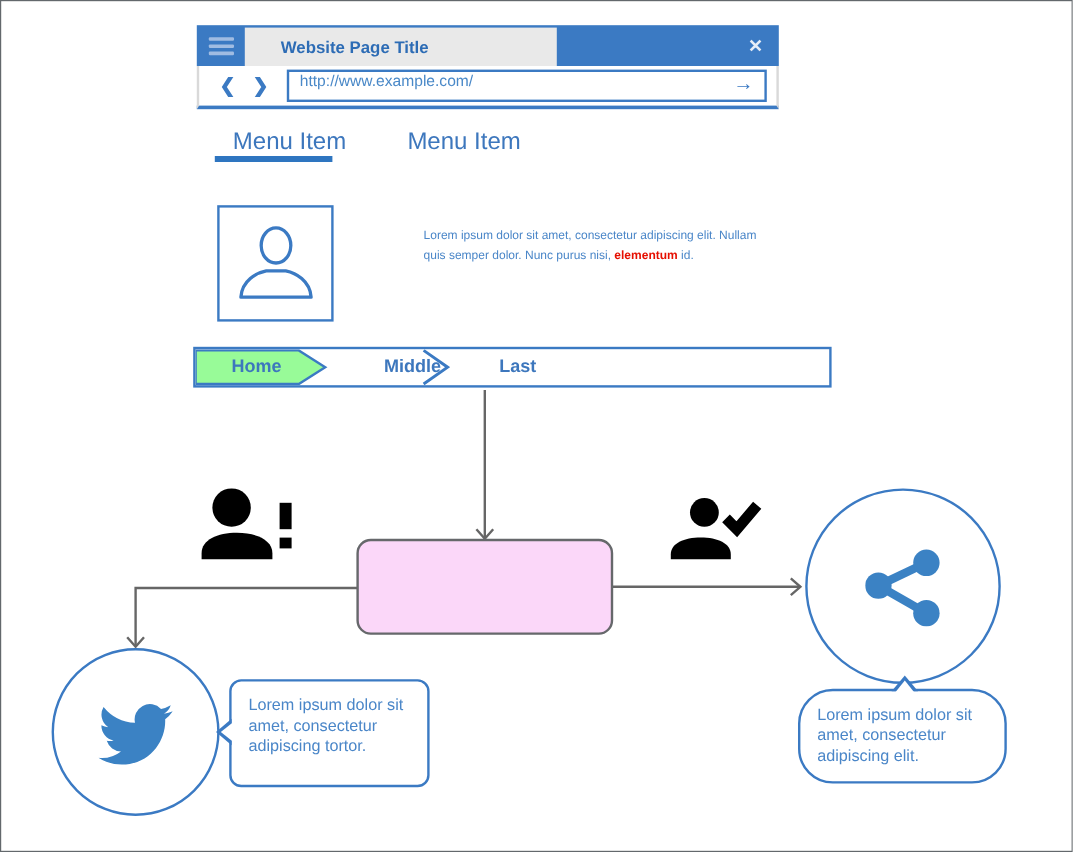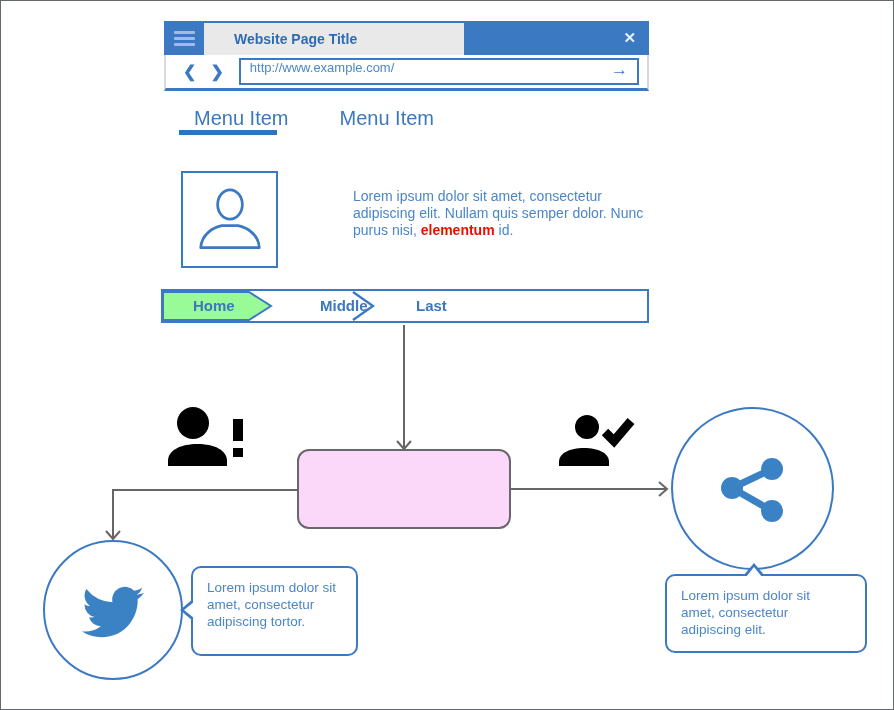--- a/index.html
+++ b/index.html
@@ -52,27 +52,27 @@
     position:absolute; left:178px; top:129px; width:98px; height:5px; background:#2e75c0;
   }
 
   
   .profile-box {
     position:absolute; left:180px; top:170px; width:97px; height:97px;
     border:2px solid #3b7ac3; display:flex; align-items:center; justify-content:center;
   }
   .profile-text {
     position:absolute; left:352px; top:187px; width:296px;
-    color:#4a86c8; font-size:14px; line-height:17px;
+    color:#4a86c8; font-size:10px; line-height:17px;
   }
   .profile-text b { color:#e60f00; }
 
   
   .breadcrumb {
-    position:absolute; left:160px; top:288px; width:488px; height:34px;
+    position:absolute; left:160px; top:288px; width:532px; height:34px;
     border:2px solid #3b7ac3; background:#fff;
   }
   .crumb-home-shape { position:absolute; left:0; top:0; }
   .crumb-home-label {
     position:absolute; left:30px; top:6px; color:#3d77bd; font-weight:bold; font-size:15px; cursor:pointer;
   }
   .crumb-label { position:absolute; top:6px; color:#3d77bd; font-weight:bold; font-size:15px; cursor:pointer;margin-left:27px; }
   .crumb-middle { left:130px; }
   .crumb-last  { left:226px;text-align:right; }
   .crumb-sep { position:absolute; left:188px; top:0; }
@@ -95,21 +95,21 @@
     position:absolute; left:670px; top:406px; width:163px; height:163px;
     border:2px solid #3b7ac3; border-radius:50%;
     display:flex; align-items:center; justify-content:center; background:#fff; cursor:pointer;
   }
 
   .bubble {
     position:absolute; border:2px solid #3b7ac3; border-radius:10px; background:#fff;
     color:#4a86c8; font-size:13.5px; line-height:17px;
   }
   .bubble-left { left:190px; top:565px; width:167px; height:90px; padding:11px 16px 0 14px; }
-  .bubble-right { left:664px; top:573px; width:202px; height:79px; padding:11px 0 0 14px; }
+  .bubble-right { left:664px; top:573px; width:174px; height:79px; padding:11px 0 0 14px;border-radius:29px; }
   .tri { position:absolute; width:0; height:0; }
   .bubble-left .tri-out {
     left:-13px; top:31px;
     border-top:11px solid transparent; border-bottom:11px solid transparent;
     border-right:13px solid #3b7ac3;
   }
   .bubble-left .tri-in {
     left:-9px; top:34px;
     border-top:8px solid transparent; border-bottom:8px solid transparent;
     border-right:10px solid #fff;

